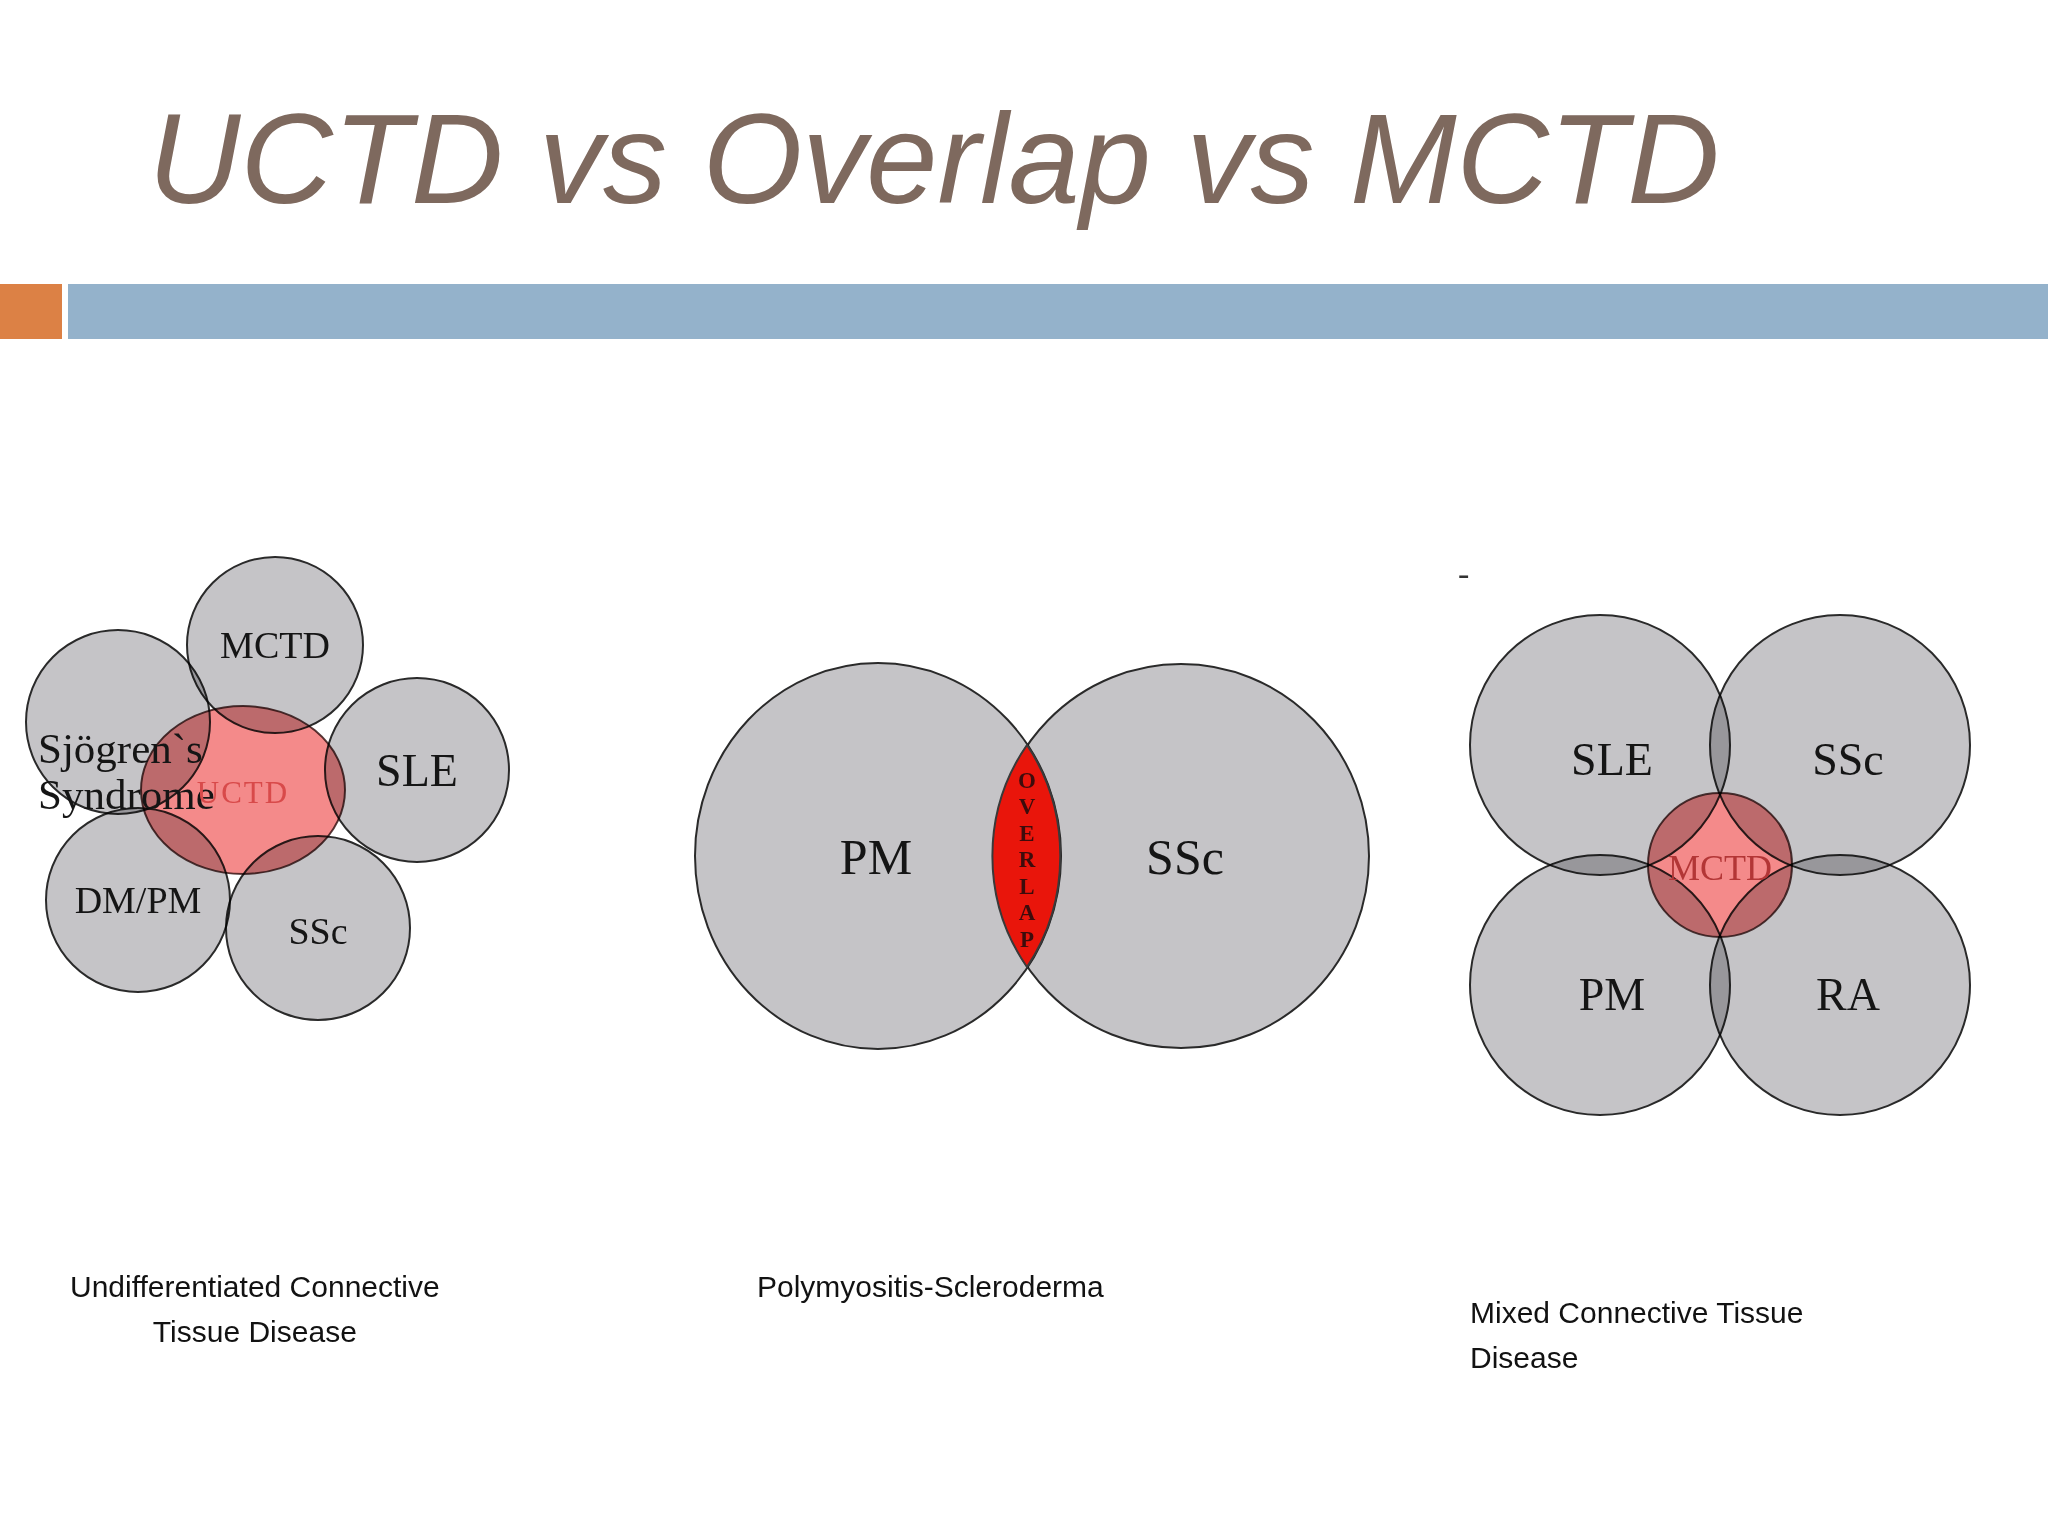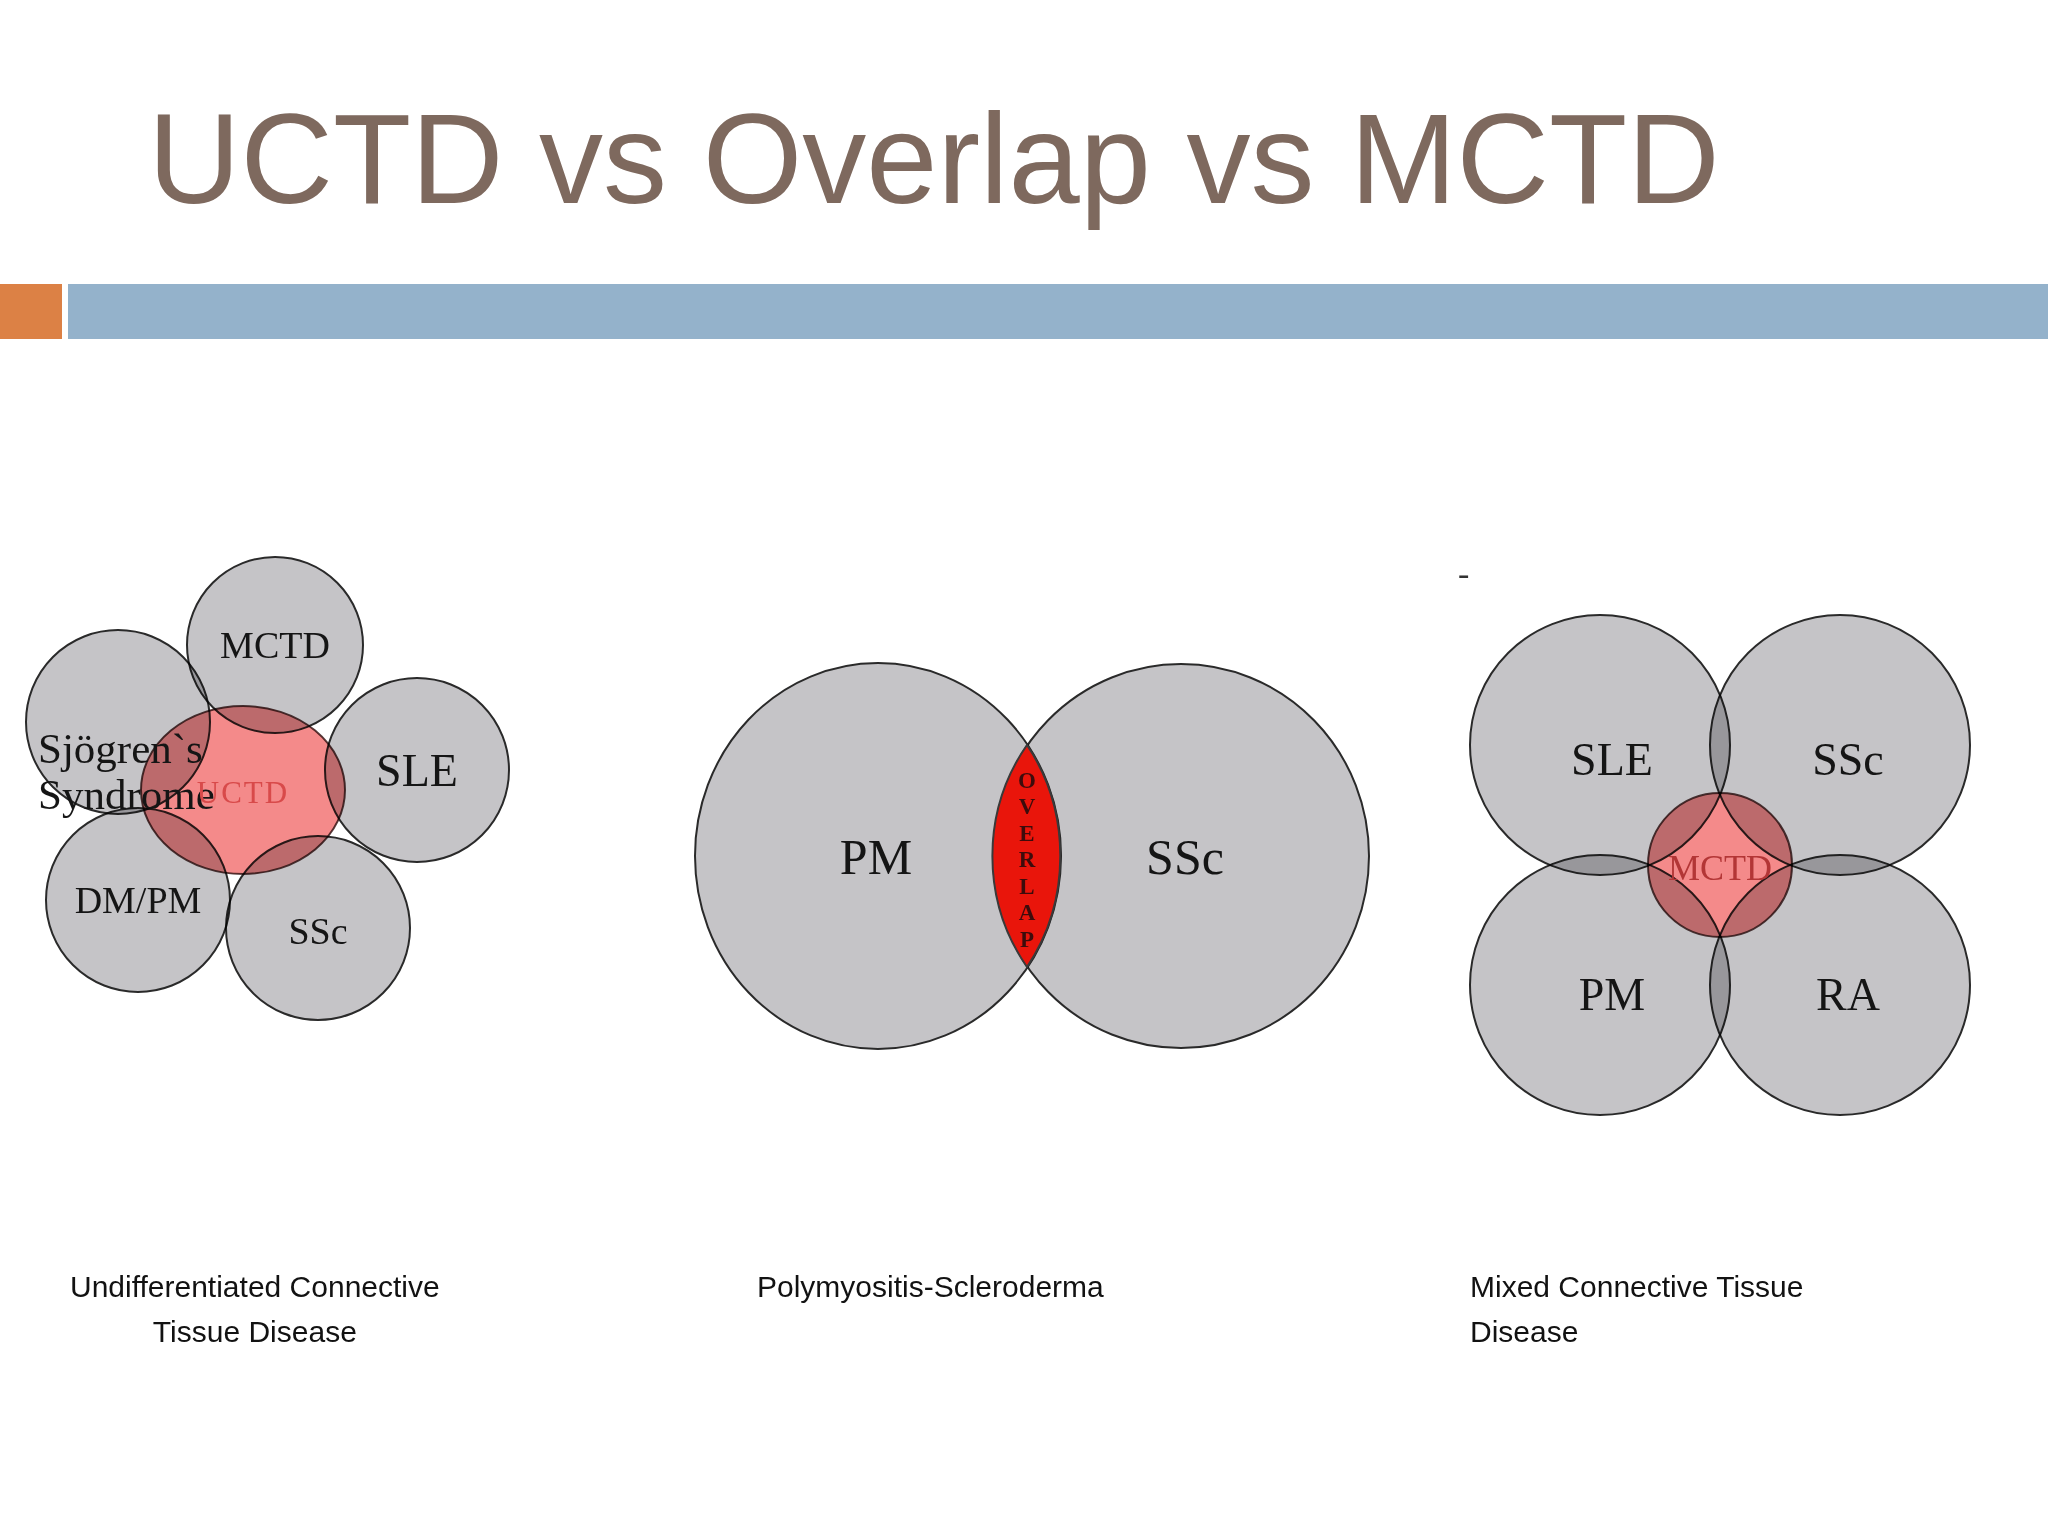--- a/index.html
+++ b/index.html
@@ -10,20 +10,21 @@
     overflow: hidden;
     font-family: "Liberation Sans", "DejaVu Sans", sans-serif;
   }
   .title {
     position: absolute;
     left: 148px; top: 95px;
     font-size: 128px;
     line-height: 1.0;
     color: #7e695e;
     white-space: nowrap;
+    font-style: italic;
   }
   .bar { position: absolute; top: 284px; height: 55px; }
   .bar-orange { left: 0; width: 62px; background: #dc8145; }
   .bar-blue { left: 68px; width: 1980px; background: #94b2cb; }
   .diagram-svg {
     position: absolute; left: 0; top: 0;
     width: 2048px; height: 1536px;
     isolation: isolate;
   }
   .gray-shape {
@@ -58,21 +59,21 @@
   }
   .caption {
     position: absolute;
     top: 1264px;
     font-size: 30px;
     line-height: 45px;
     color: #121212;
   }
   .caption-1 { left: 70px; text-align: center; }
   .caption-2 { left: 757px; text-align: center; }
-  .caption-3 { left: 1470px; }
+  .caption-3 { left: 1470px; margin-top: 26px; }
   .fs38 { font-size: 38px; }
   .fs43 { font-size: 43px; }
   .fs46 { font-size: 46px; }
   .fs50 { font-size: 50px; }
   .fs36 { font-size: 36px; }
   .fs31 { font-size: 31px; letter-spacing: 2px; }
   .anchor-mid { text-anchor: middle; }
   .tick { font-family: "Liberation Serif", "DejaVu Serif", serif; fill: #333; font-size: 34px; }
 </style>
 </head>

